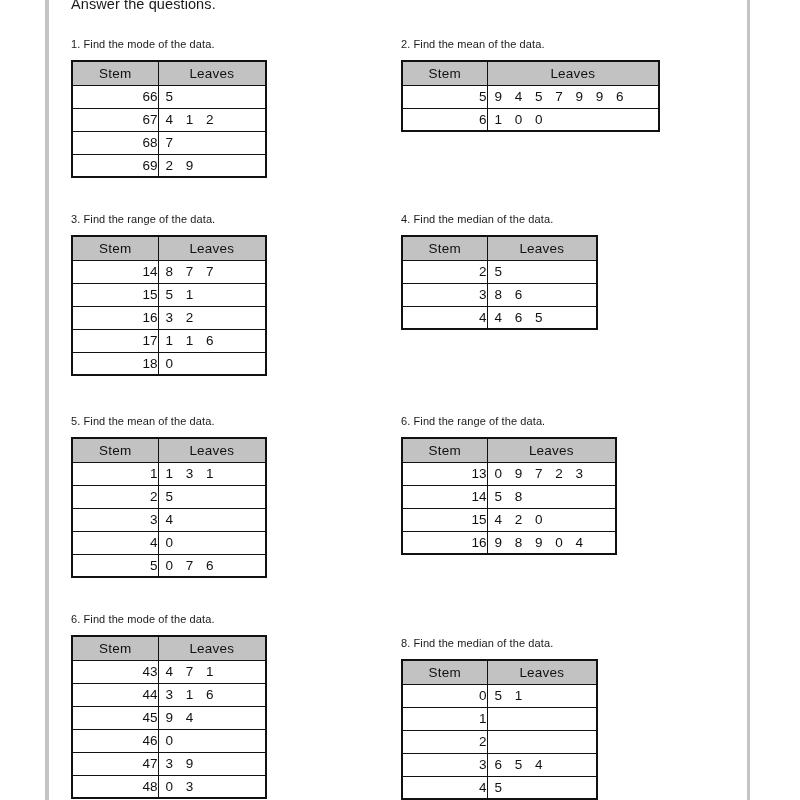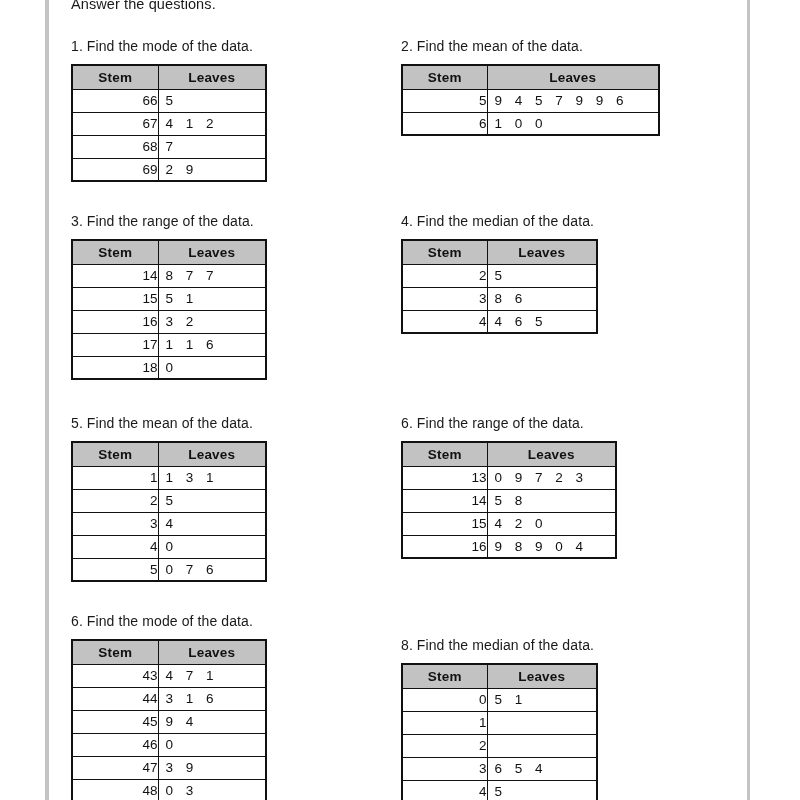--- a/index.html
+++ b/index.html
@@ -48,21 +48,21 @@
     top: -4px;
     font-size: 14.5px;
     color: #1a1a1a;
     letter-spacing: 0.1px;
     white-space: nowrap;
   }
 
   .q-block { position: absolute; }
 
   .q-title {
-    font-size: 14px;
+    font-size: 11px;
     color: #1a1a1a;
     letter-spacing: 0.1px;
     white-space: nowrap;
     margin-bottom: 10px;
   }
 
   table.sl {
     border-collapse: collapse;
     table-layout: fixed;
     background: #ffffff;
@@ -71,21 +71,21 @@
   table.sl th, table.sl td {
     border: 1px solid #111111;
     height: 23px;
     padding: 0;
     font-size: 13.5px;
     font-weight: normal;
     color: #111111;
   }
   table.sl th {
     background: #c2c2c2;
-    font-weight: bold;
+    font-weight: normal;
     text-align: center;
     letter-spacing: 0.2px;
     height: 24px;
   }
   table.sl td.stem {
     text-align: right;
   }
   table.sl td.leaves {
     text-align: left;
     padding-left: 7px;

